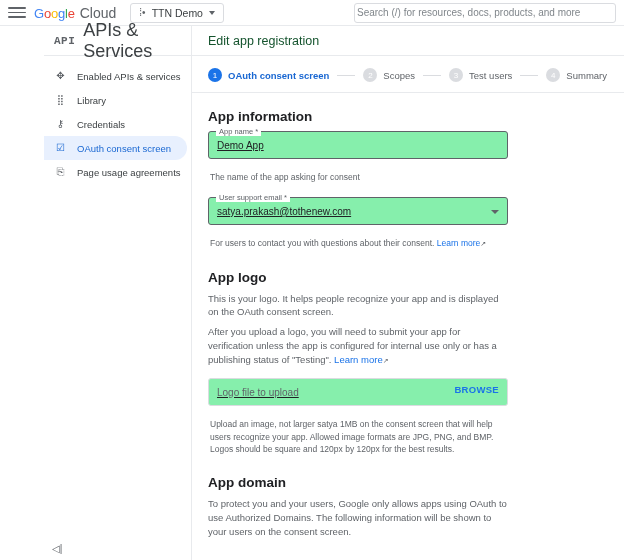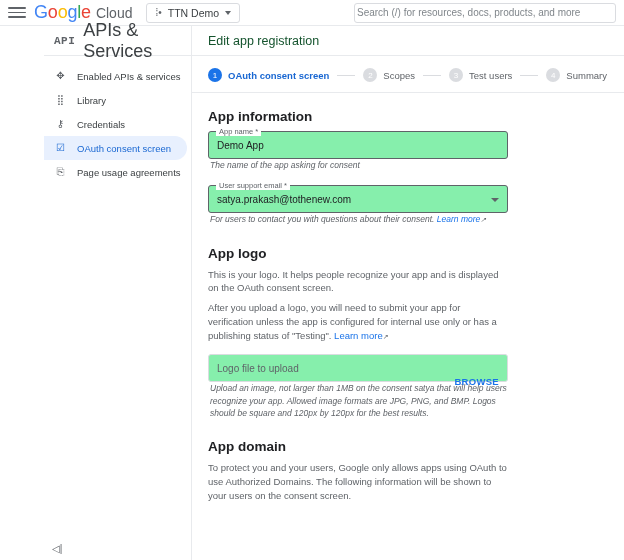--- a/index.html
+++ b/index.html
@@ -25,21 +25,21 @@
   .hamburger {
     width: 18px; height: 18px;
     display: flex; flex-direction: column; justify-content: center;
     gap: 3px; margin-right: 8px; cursor: pointer;
   }
   .hamburger span { display: block; height: 1.5px; background: #5f6368; border-radius: 1px; }
   .brand {
     display: flex; align-items: baseline; gap: 5px;
     margin-right: 14px; cursor: pointer;
   }
-  .brand-google { font-size: 18px; letter-spacing: -0.2px; }
+  .brand-google { font-size: 13px; letter-spacing: -0.2px; }
   .brand-google .b { color: #4285f4; }
   .brand-google .r1 { color: #ea4335; }
   .brand-google .y { color: #fbbc04; }
   .brand-google .b2 { color: #4285f4; }
   .brand-google .g { color: #34a853; }
   .brand-google .r2 { color: #ea4335; }
   .brand-cloud { font-size: 14px; color: #5f6368; }
 
   .project-chip {
     display: flex; align-items: center; gap: 6px;
@@ -190,40 +190,40 @@
     background: #fff; padding: 0 3px;
     font-size: 7.5px; color: #5f6368;
     white-space: nowrap;
   }
   .field input {
     width: 100%; height: 100%;
     border: 0; outline: 0; background: transparent;
     padding: 0 26px 0 8px;
     font-size: 10px; color: #202124;
     font-family: "Liberation Sans", sans-serif;
+    text-decoration: underline;
   }
   .field input::placeholder { color: #5f6368; }
   .field .caret {
     position: absolute; right: 8px; top: 12px;
     width: 0; height: 0;
     border-left: 4px solid transparent;
     border-right: 4px solid transparent;
     border-top: 4px solid #5f6368;
   }
   .helper {
     font-size: 8.5px; color: #5f6368;
-    margin: 0 0 0 2px;
+    margin: 12px 0 0 2px;
     line-height: 1.45;
     max-width: 300px;
-    font-style: italic;
   }
   .link { color: #1a73e8; text-decoration: none; cursor: pointer; }
   .ext { font-size: 7px; }
   .browse {
-    position: absolute; right: 8px; top: 21px;
+    position: absolute; right: 8px; top: 5px;
     font-size: 9.5px; color: #1a73e8; font-weight: bold;
     letter-spacing: 0.3px; cursor: pointer; text-align: right;
   }
   .spacer-lg { height: 14px; }
   .spacer-md { height: 10px; }
 </style>
 </head>
 <body>
 
 <div class="app">
@@ -331,21 +331,21 @@
         <div class="sec-title">App logo</div>
         <div class="sec-desc" style="margin-bottom:6px">This is your logo. It helps people recognize your app and is displayed on the OAuth consent screen.</div>
         <div class="sec-desc">
           <span>After you upload a logo, you will need to submit your app for verification unless the app is configured for internal use only or has a publishing status of "Testing". </span><a class="link">Learn more</a><span class="ext">↗</span>
         </div>
 
         <div class="field plain">
           <input type="text" readonly="" placeholder="Logo file to upload" style="">
           <span class="browse">BROWSE</span>
         </div>
-        <div class="helper">Upload an image, not larger than 1MB on the consent satya that will help users recognize your app. Allowed image formats are JPG, PNG, and BMP. Logos should be square and 120px by 120px for the best results.</div>
+        <div class="helper">Upload an image, not larger satya 1MB on the consent screen that will help users recognize your app. Allowed image formats are JPG, PNG, and BMP. Logos should be square and 120px by 120px for the best results.</div>
 
         <div class="spacer-lg"></div>
 
         <div class="sec-title">App domain</div>
         <div class="sec-desc">To protect you and your users, Google only allows apps using OAuth to use Authorized Domains. The following information will be shown to your users on the consent screen.</div>
 
       </div>
     </div>
   </div>
 </div>

